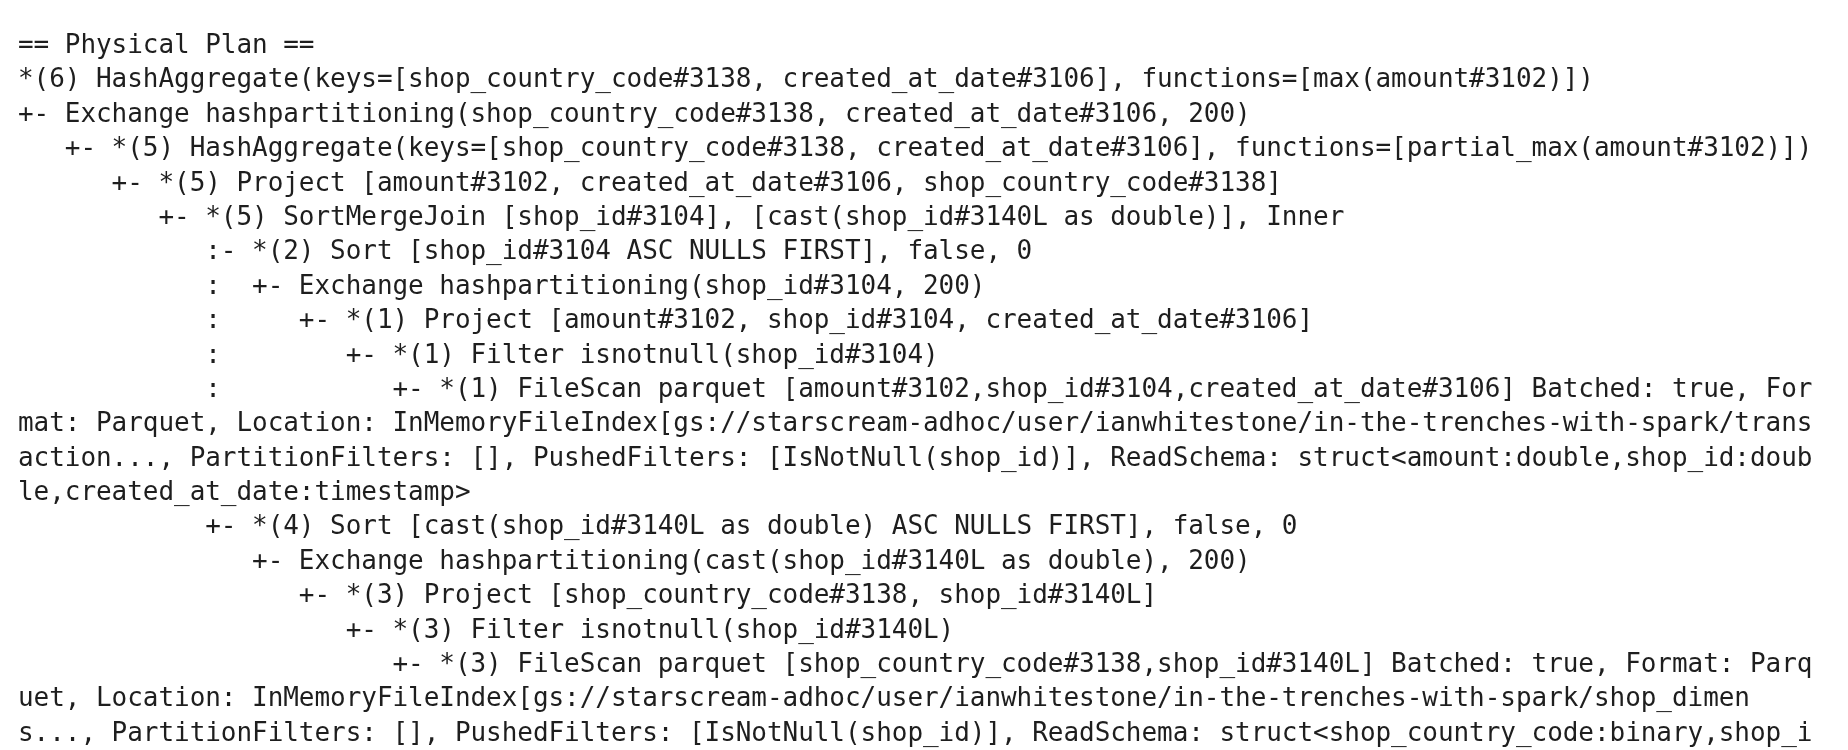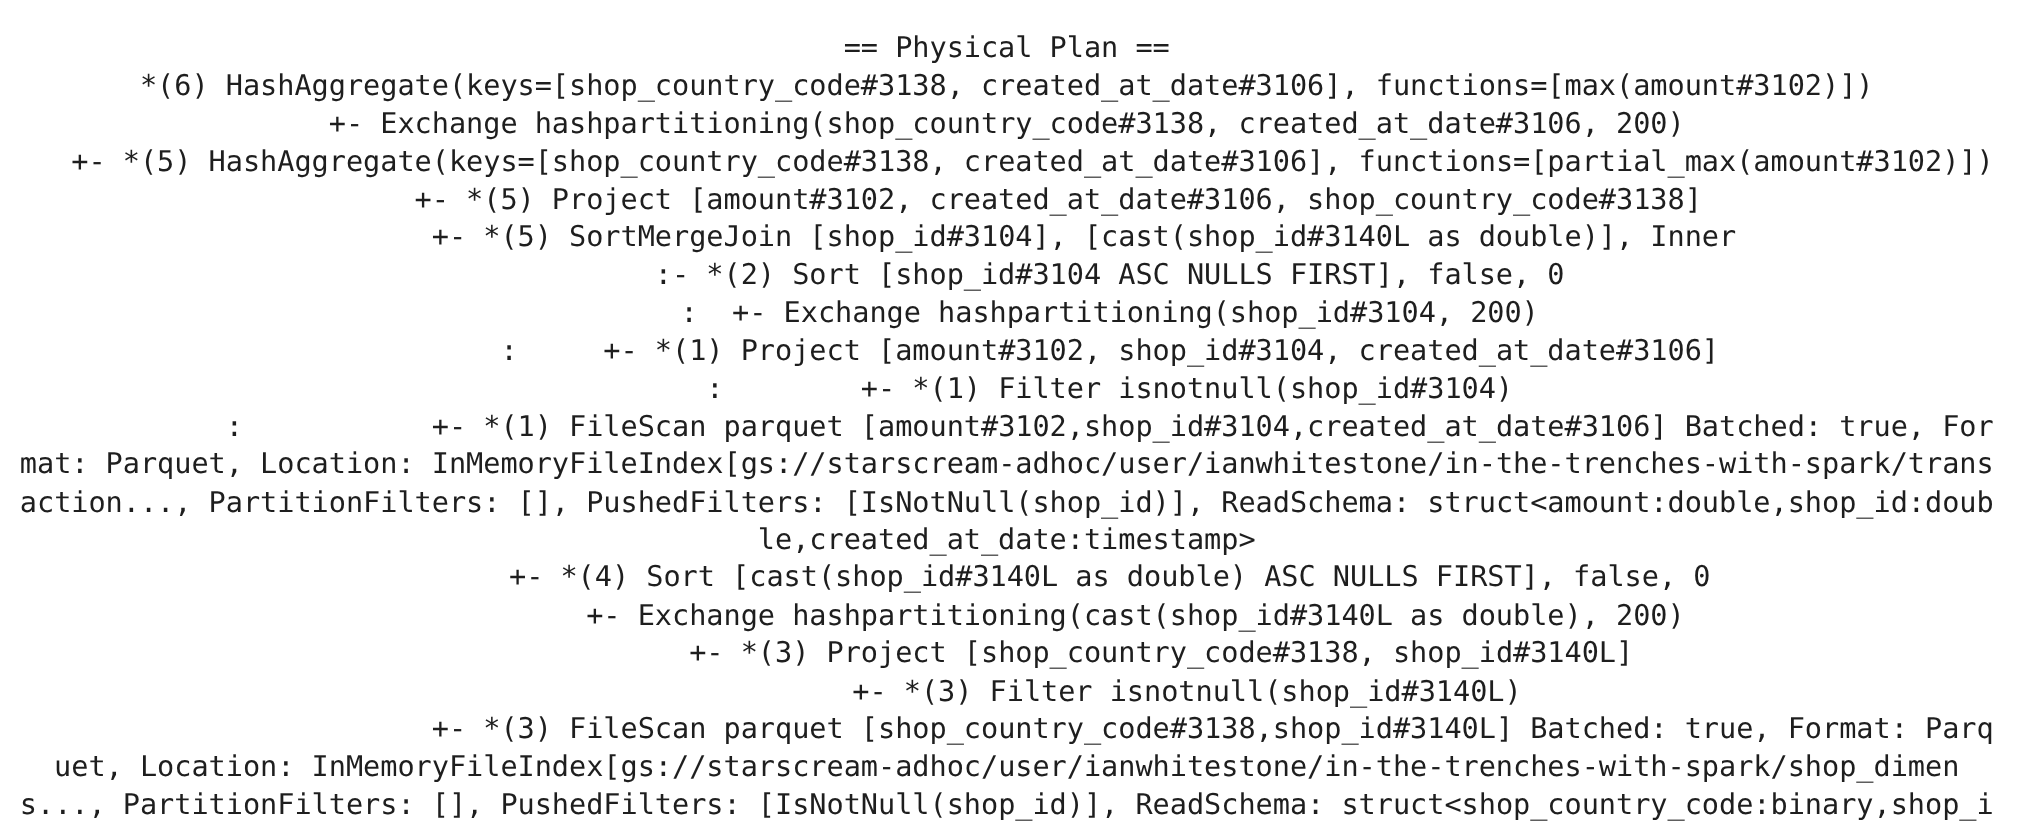--- a/index.html
+++ b/index.html
@@ -19,19 +19,18 @@
       font-family: "DejaVu Sans Mono", "Liberation Mono", monospace;
       font-size: 26px;
       line-height: 34.4px;
       color: #1e1e1e;
       white-space: pre;
       letter-spacing: -0.05px;
     }
     .line {
       display: block;
       height: 34.4px;
-      text-align: center;
     }
   </style>
 </head>
 <body>
 
 <pre class="plan"><span class="line">== Physical Plan ==</span><span class="line">*(6) HashAggregate(keys=[shop_country_code#3138, created_at_date#3106], functions=[max(amount#3102)])</span><span class="line">+- Exchange hashpartitioning(shop_country_code#3138, created_at_date#3106, 200)</span><span class="line">   +- *(5) HashAggregate(keys=[shop_country_code#3138, created_at_date#3106], functions=[partial_max(amount#3102)])</span><span class="line">      +- *(5) Project [amount#3102, created_at_date#3106, shop_country_code#3138]</span><span class="line">         +- *(5) SortMergeJoin [shop_id#3104], [cast(shop_id#3140L as double)], Inner</span><span class="line">            :- *(2) Sort [shop_id#3104 ASC NULLS FIRST], false, 0</span><span class="line">            :  +- Exchange hashpartitioning(shop_id#3104, 200)</span><span class="line">            :     +- *(1) Project [amount#3102, shop_id#3104, created_at_date#3106]</span><span class="line">            :        +- *(1) Filter isnotnull(shop_id#3104)</span><span class="line">            :           +- *(1) FileScan parquet [amount#3102,shop_id#3104,created_at_date#3106] Batched: true, For</span><span class="line">mat: Parquet, Location: InMemoryFileIndex[gs://starscream-adhoc/user/ianwhitestone/in-the-trenches-with-spark/trans</span><span class="line">action..., PartitionFilters: [], PushedFilters: [IsNotNull(shop_id)], ReadSchema: struct&lt;amount:double,shop_id:doub</span><span class="line">le,created_at_date:timestamp&gt;</span><span class="line">            +- *(4) Sort [cast(shop_id#3140L as double) ASC NULLS FIRST], false, 0</span><span class="line">               +- Exchange hashpartitioning(cast(shop_id#3140L as double), 200)</span><span class="line">                  +- *(3) Project [shop_country_code#3138, shop_id#3140L]</span><span class="line">                     +- *(3) Filter isnotnull(shop_id#3140L)</span><span class="line">                        +- *(3) FileScan parquet [shop_country_code#3138,shop_id#3140L] Batched: true, Format: Parq</span><span class="line">uet, Location: InMemoryFileIndex[gs://starscream-adhoc/user/ianwhitestone/in-the-trenches-with-spark/shop_dimen</span><span class="line">s..., PartitionFilters: [], PushedFilters: [IsNotNull(shop_id)], ReadSchema: struct&lt;shop_country_code:binary,shop_i</span><span class="line">d:bigint&gt;</span></pre>
 
 </body></html>

